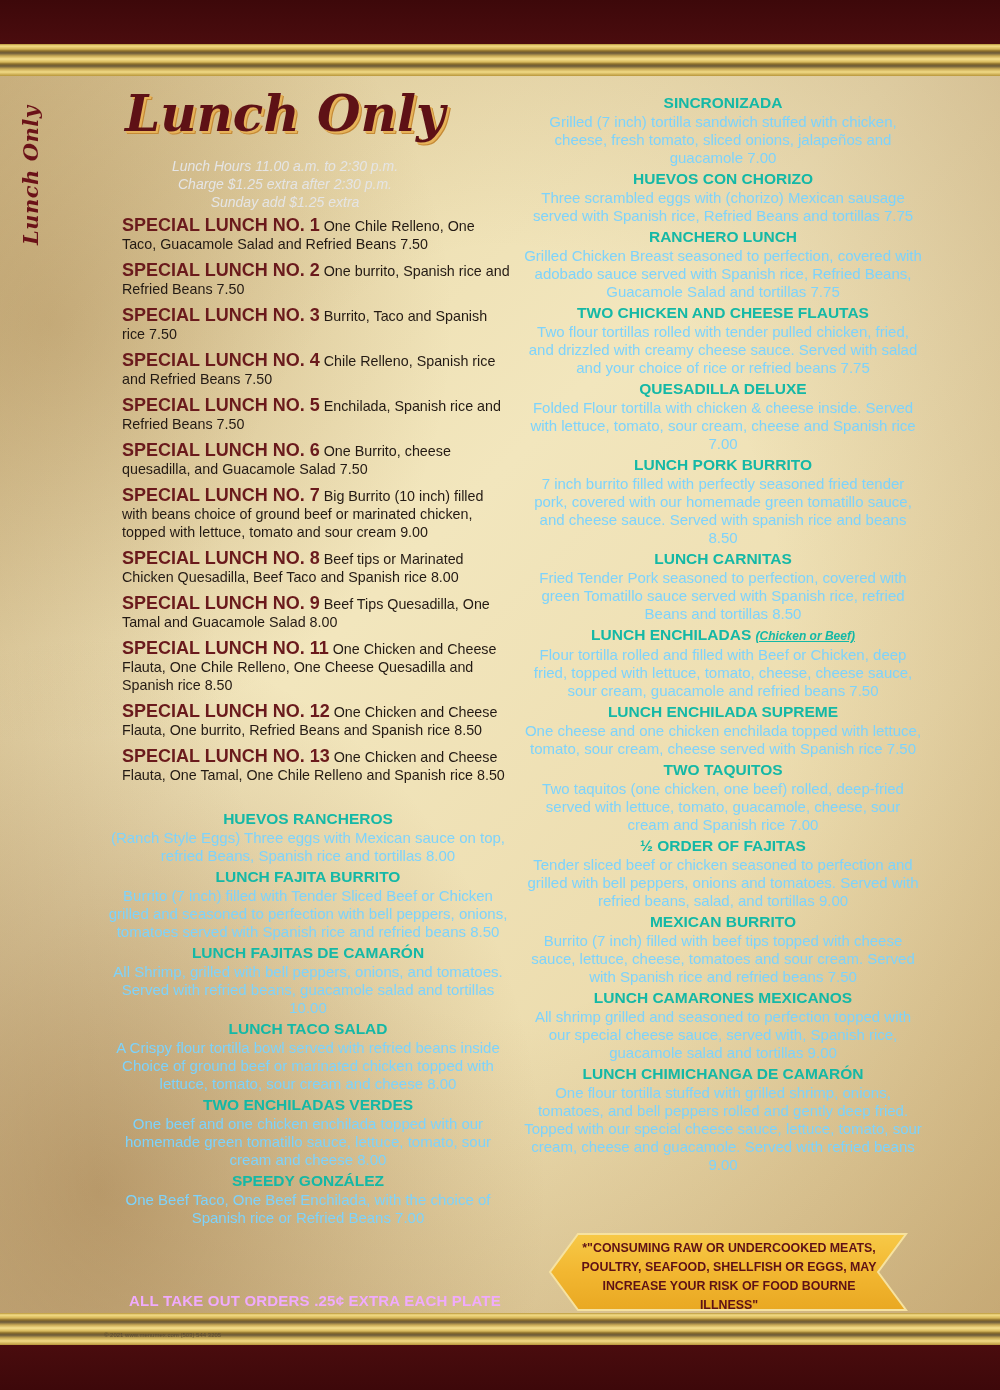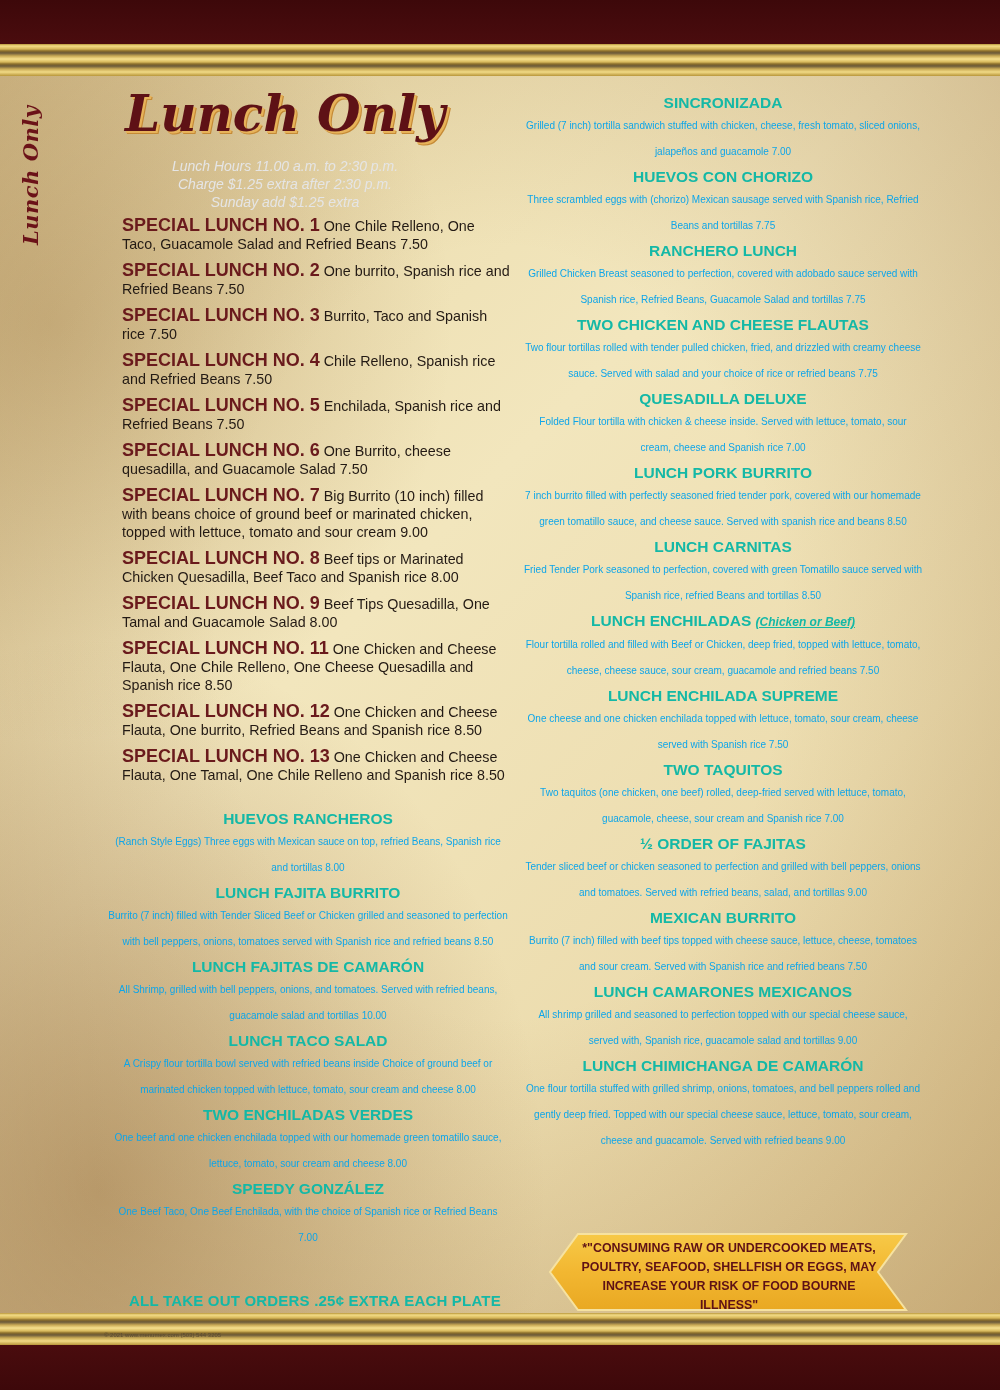--- a/index.html
+++ b/index.html
@@ -59,25 +59,25 @@
     position: absolute; width: 400px; text-align: center;
   }
   .col-left-centered { left: 108px; top: 809px; }
   .col-right { left: 523px; top: 93px; width: 400px; }
   .item { margin-bottom: 2px; }
   .item-title {
     font-weight: bold; font-size: 15.5px; line-height: 20px; color: #14b8a6;
   }
   .item-title .sub { font-style: italic; font-size: 12px; text-decoration: underline; }
   .item-desc {
-    font-size: 10px; line-height: 26px; color: #0ea5e9;
+    font-size: 15px; line-height: 18px; color: #7dd3fc;
   }
   .takeout {
     position: absolute; left: 110px; top: 1292px; width: 410px; text-align: center;
-    font-weight: bold; font-size: 15px; color: #14b8a6; letter-spacing: 0.2px;
+    font-weight: bold; font-size: 15px; color: #f0abfc; letter-spacing: 0.2px;
   }
   .copyright {
     position: absolute; left: 104px; top: 1332px;
     font-size: 6px; color: #5a4a30;
   }
   .warning-banner {
     position: absolute; left: 548px; top: 1232px; width: 362px; height: 80px;
   }
   .warning-banner svg { position: absolute; left: 0; top: 0; }
   .warning-text {

